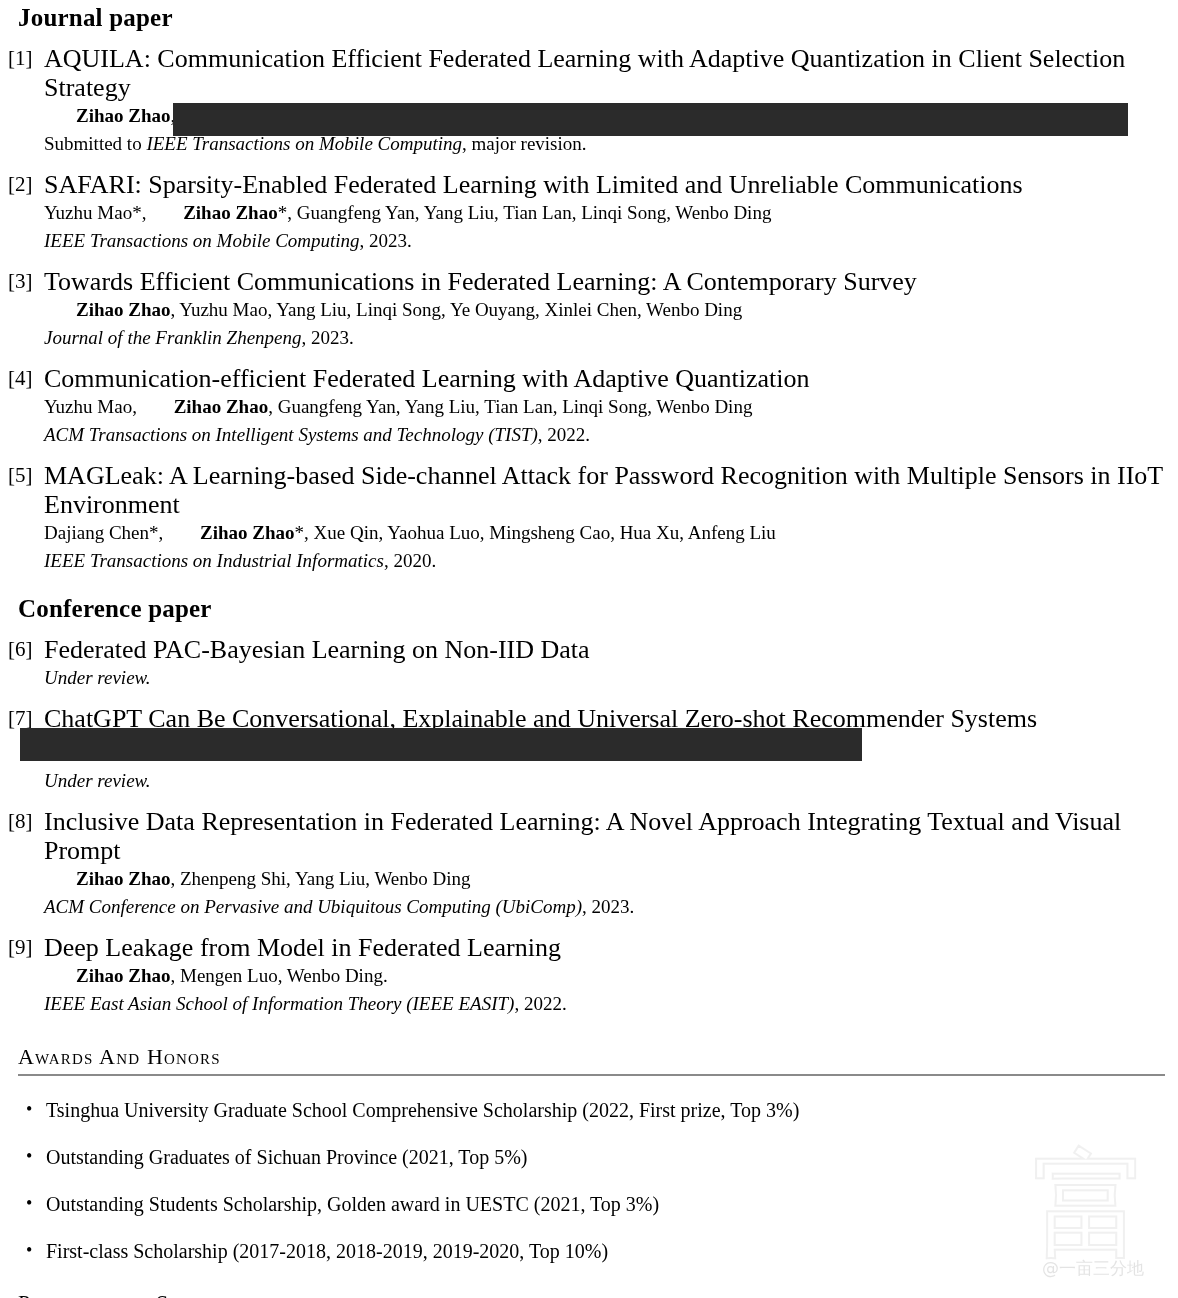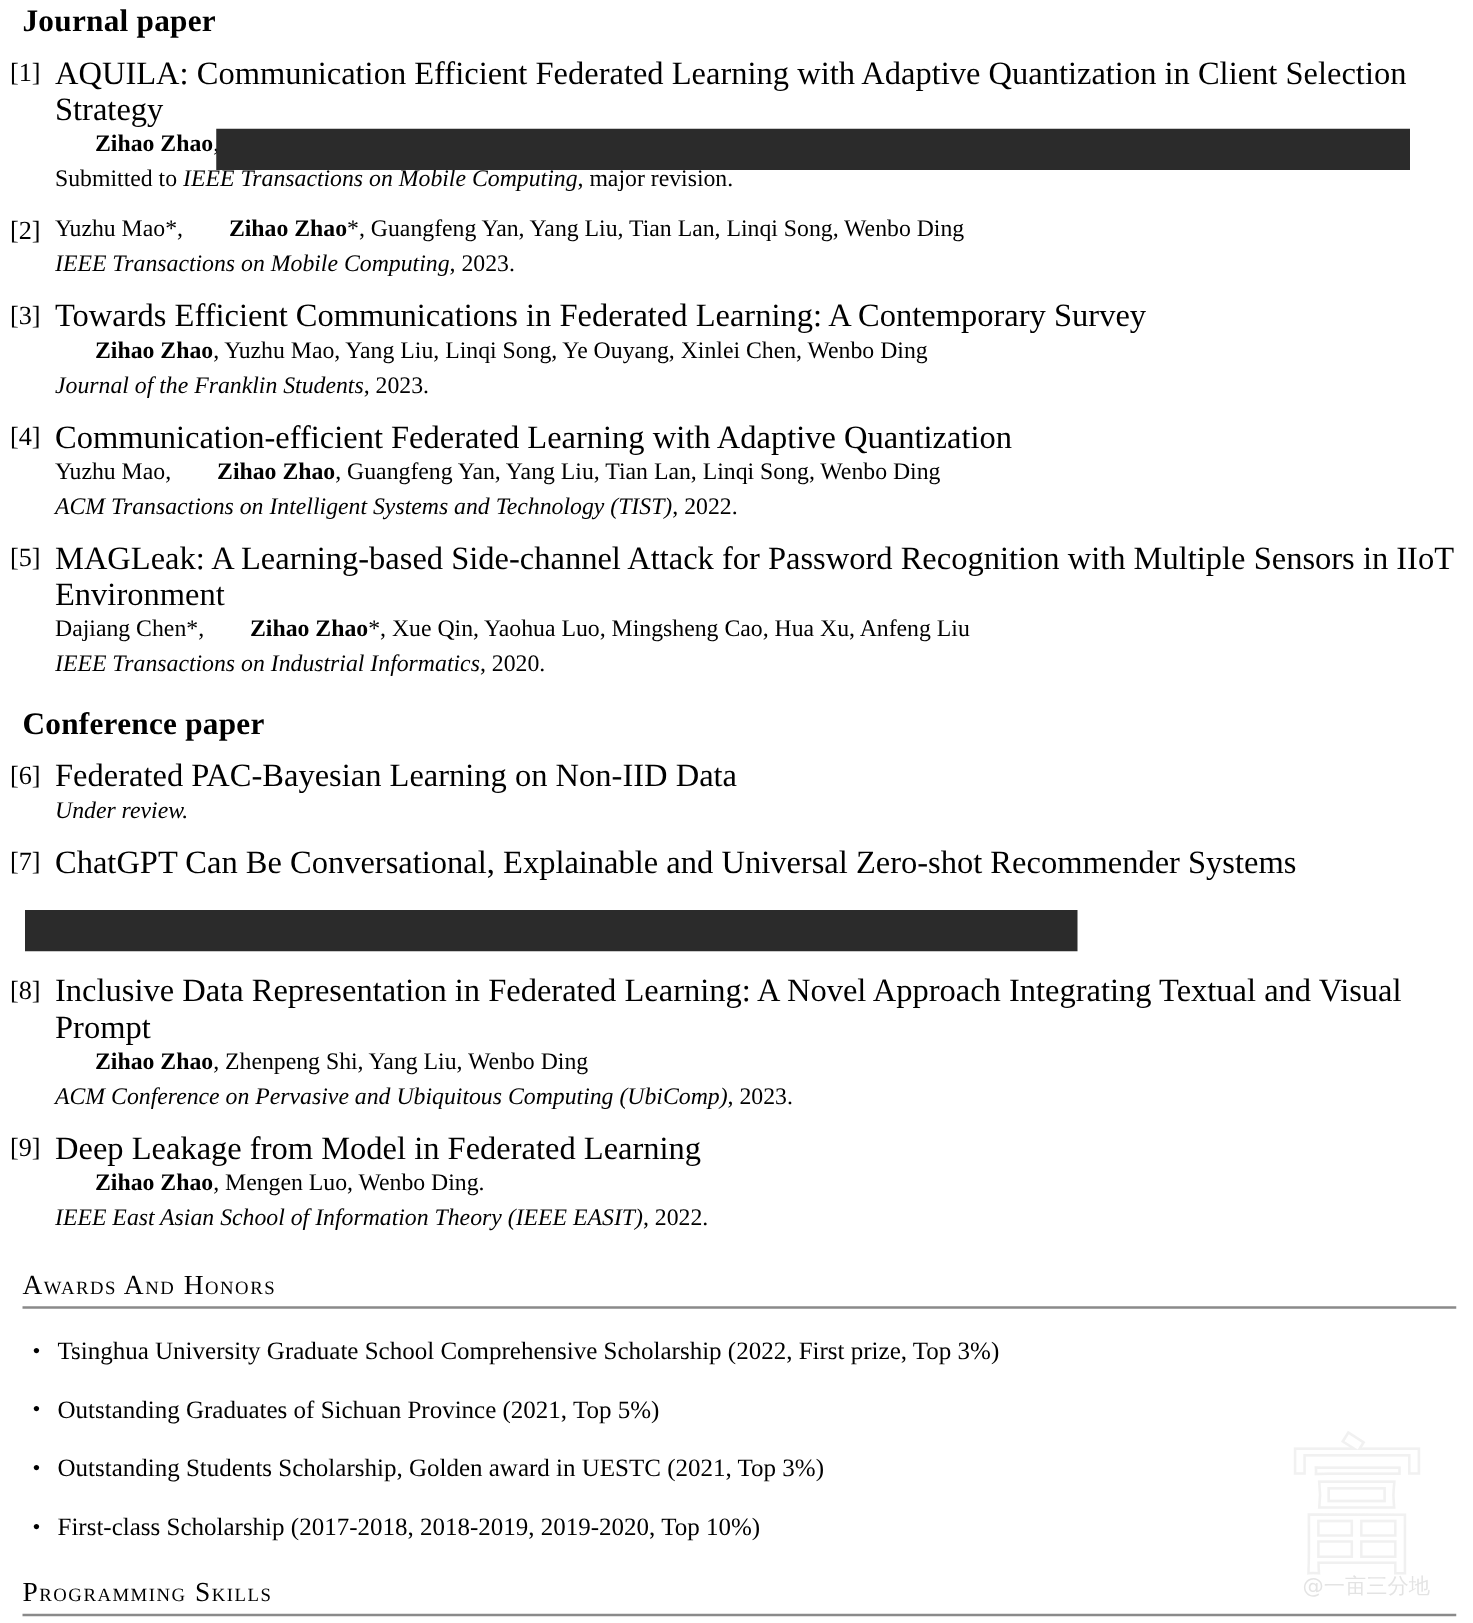--- a/index.html
+++ b/index.html
@@ -188,38 +188,39 @@
         </div>
         <div class="ref-venue">
           <span class="plain">Submitted to </span><span>IEEE Transactions on Mobile Computing</span><span class="plain">, major revision.</span>
         </div>
       </div>
     </div>
 
     <div class="ref-item">
       <div class="ref-num">[2]</div>
       <div class="ref-body">
+        <div class="ref-title">SAFARI: Sparsity-Enabled Federated Learning with Limited and Unreliable Communications</div>
         <div class="ref-authors">
           <span>Yuzhu Mao*, </span><span class="bold-name">Zihao Zhao</span><span>*, Guangfeng Yan, Yang Liu, Tian Lan, Linqi Song, Wenbo Ding</span>
         </div>
         <div class="ref-venue">
           <span>IEEE Transactions on Mobile Computing</span><span class="plain">, 2023.</span>
         </div>
       </div>
     </div>
 
     <div class="ref-item">
       <div class="ref-num">[3]</div>
       <div class="ref-body">
         <div class="ref-title">Towards Efficient Communications in Federated Learning: A Contemporary Survey</div>
         <div class="ref-authors">
           <span></span><span class="bold-name">Zihao Zhao</span><span>, Yuzhu Mao, Yang Liu, Linqi Song, Ye Ouyang, Xinlei Chen, Wenbo Ding</span>
         </div>
         <div class="ref-venue">
-          <span>Journal of the Franklin Students</span><span class="plain">, 2023.</span>
+          <span>Journal of the Franklin Zhenpeng</span><span class="plain">, 2023.</span>
         </div>
       </div>
     </div>
 
     <div class="ref-item">
       <div class="ref-num">[4]</div>
       <div class="ref-body">
         <div class="ref-title">Communication-efficient Federated Learning with Adaptive Quantization</div>
         <div class="ref-authors">
           <span>Yuzhu Mao, </span><span class="bold-name">Zihao Zhao</span><span>, Guangfeng Yan, Yang Liu, Tian Lan, Linqi Song, Wenbo Ding</span>

